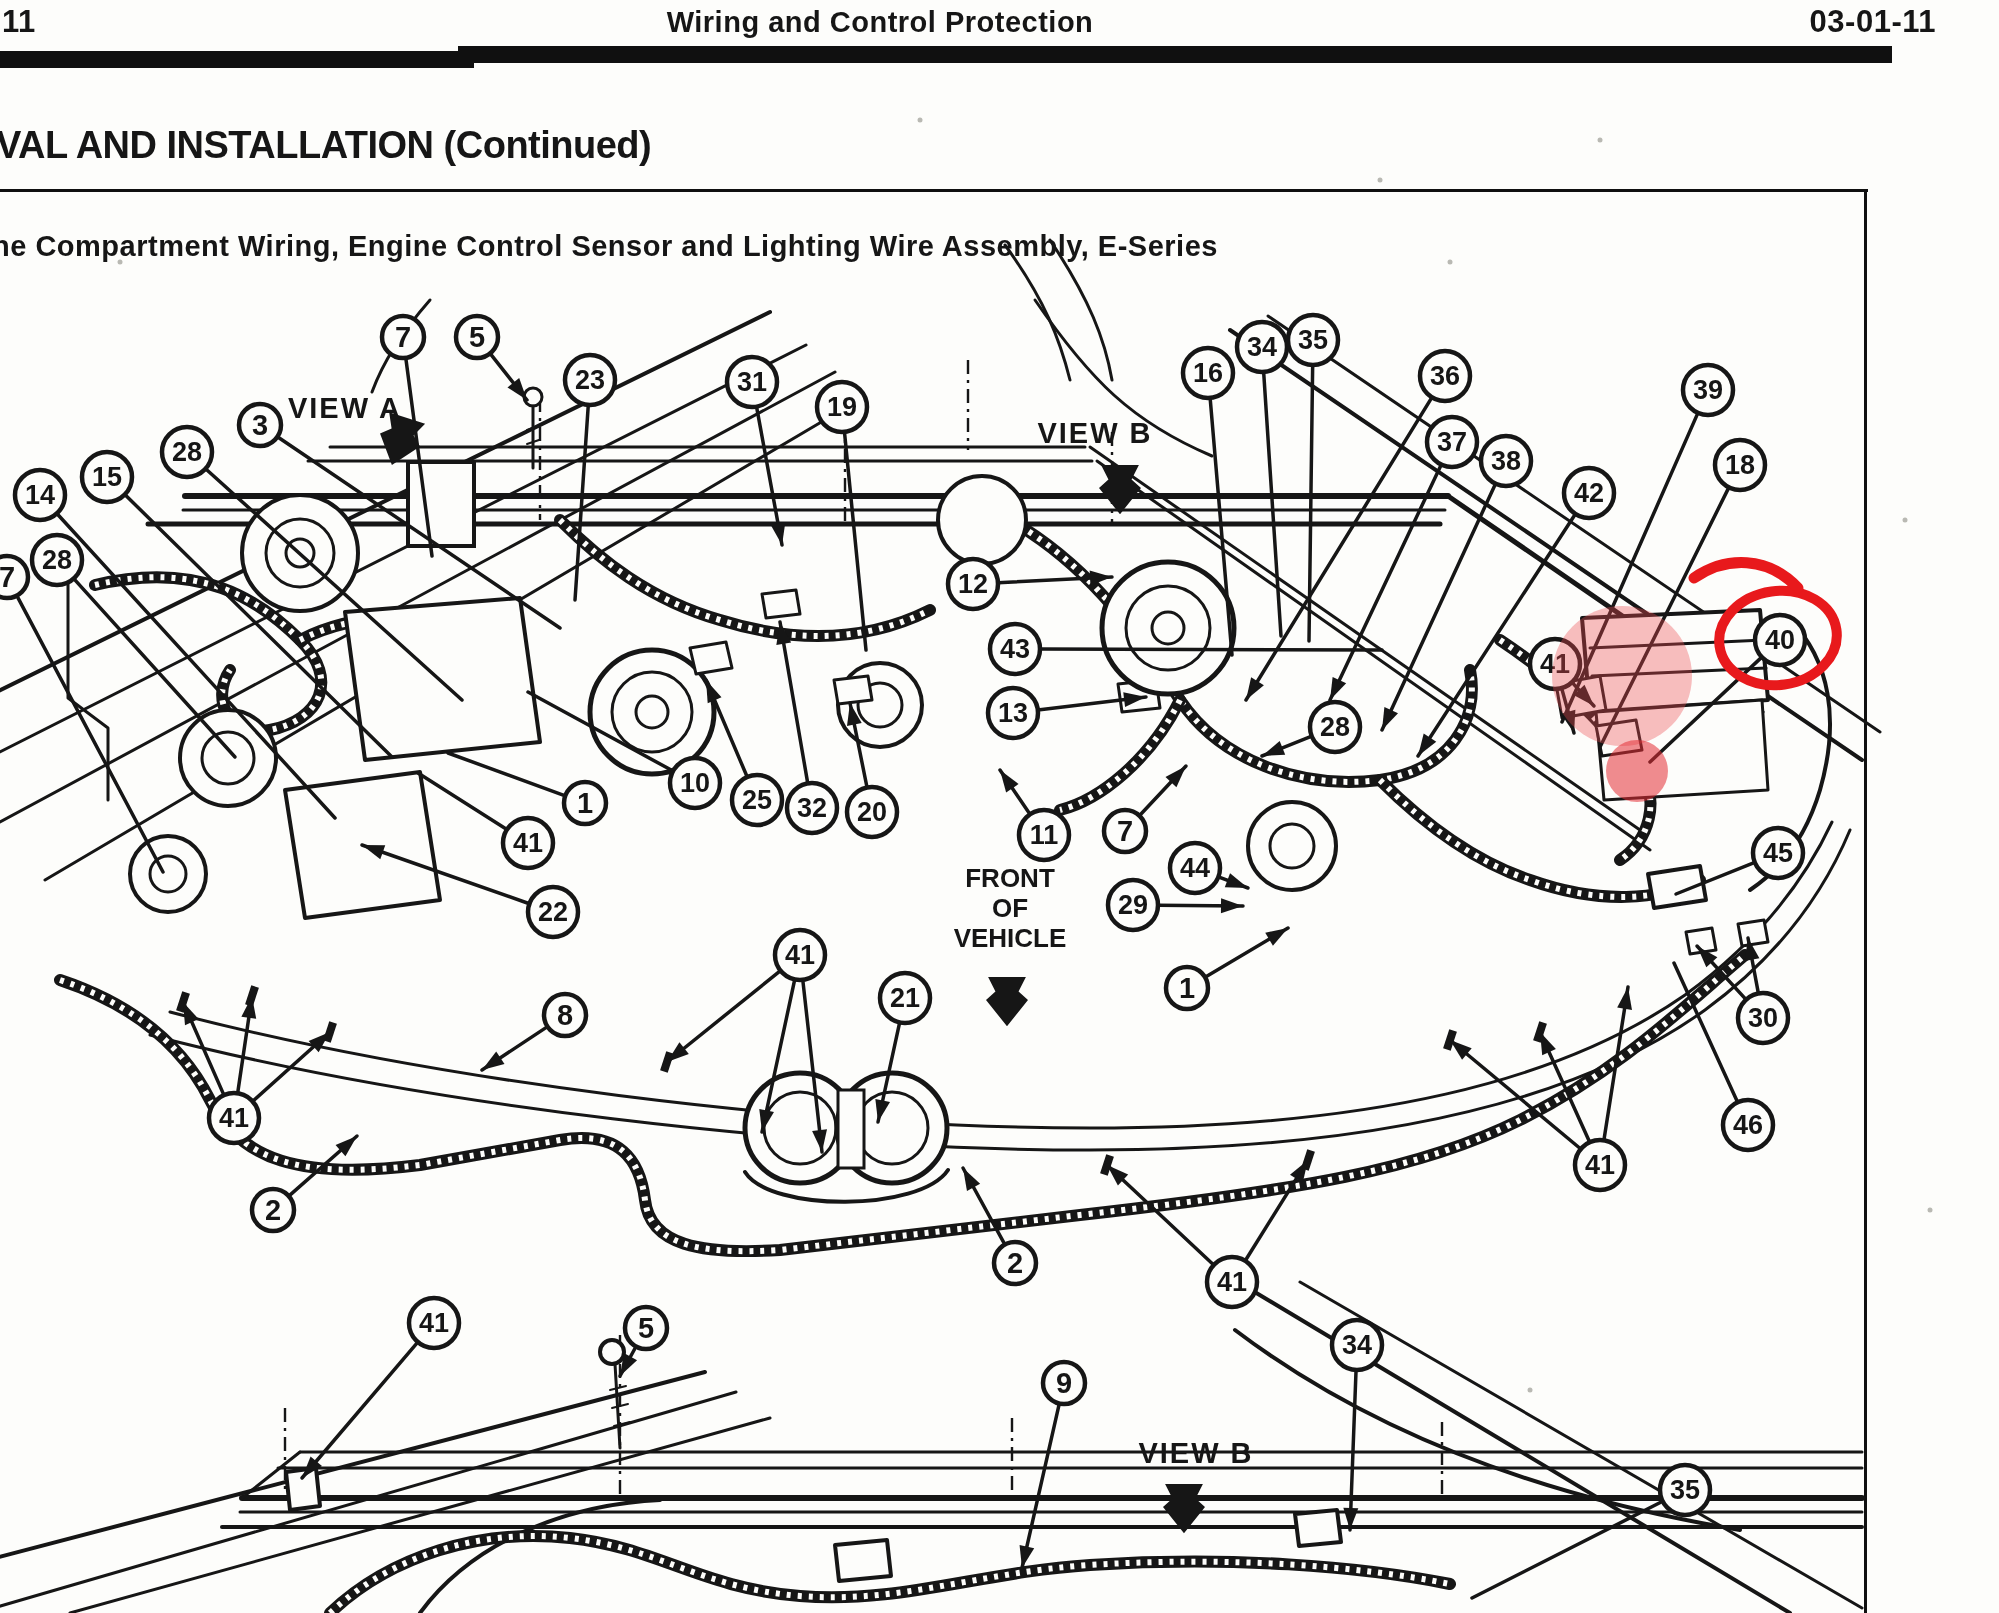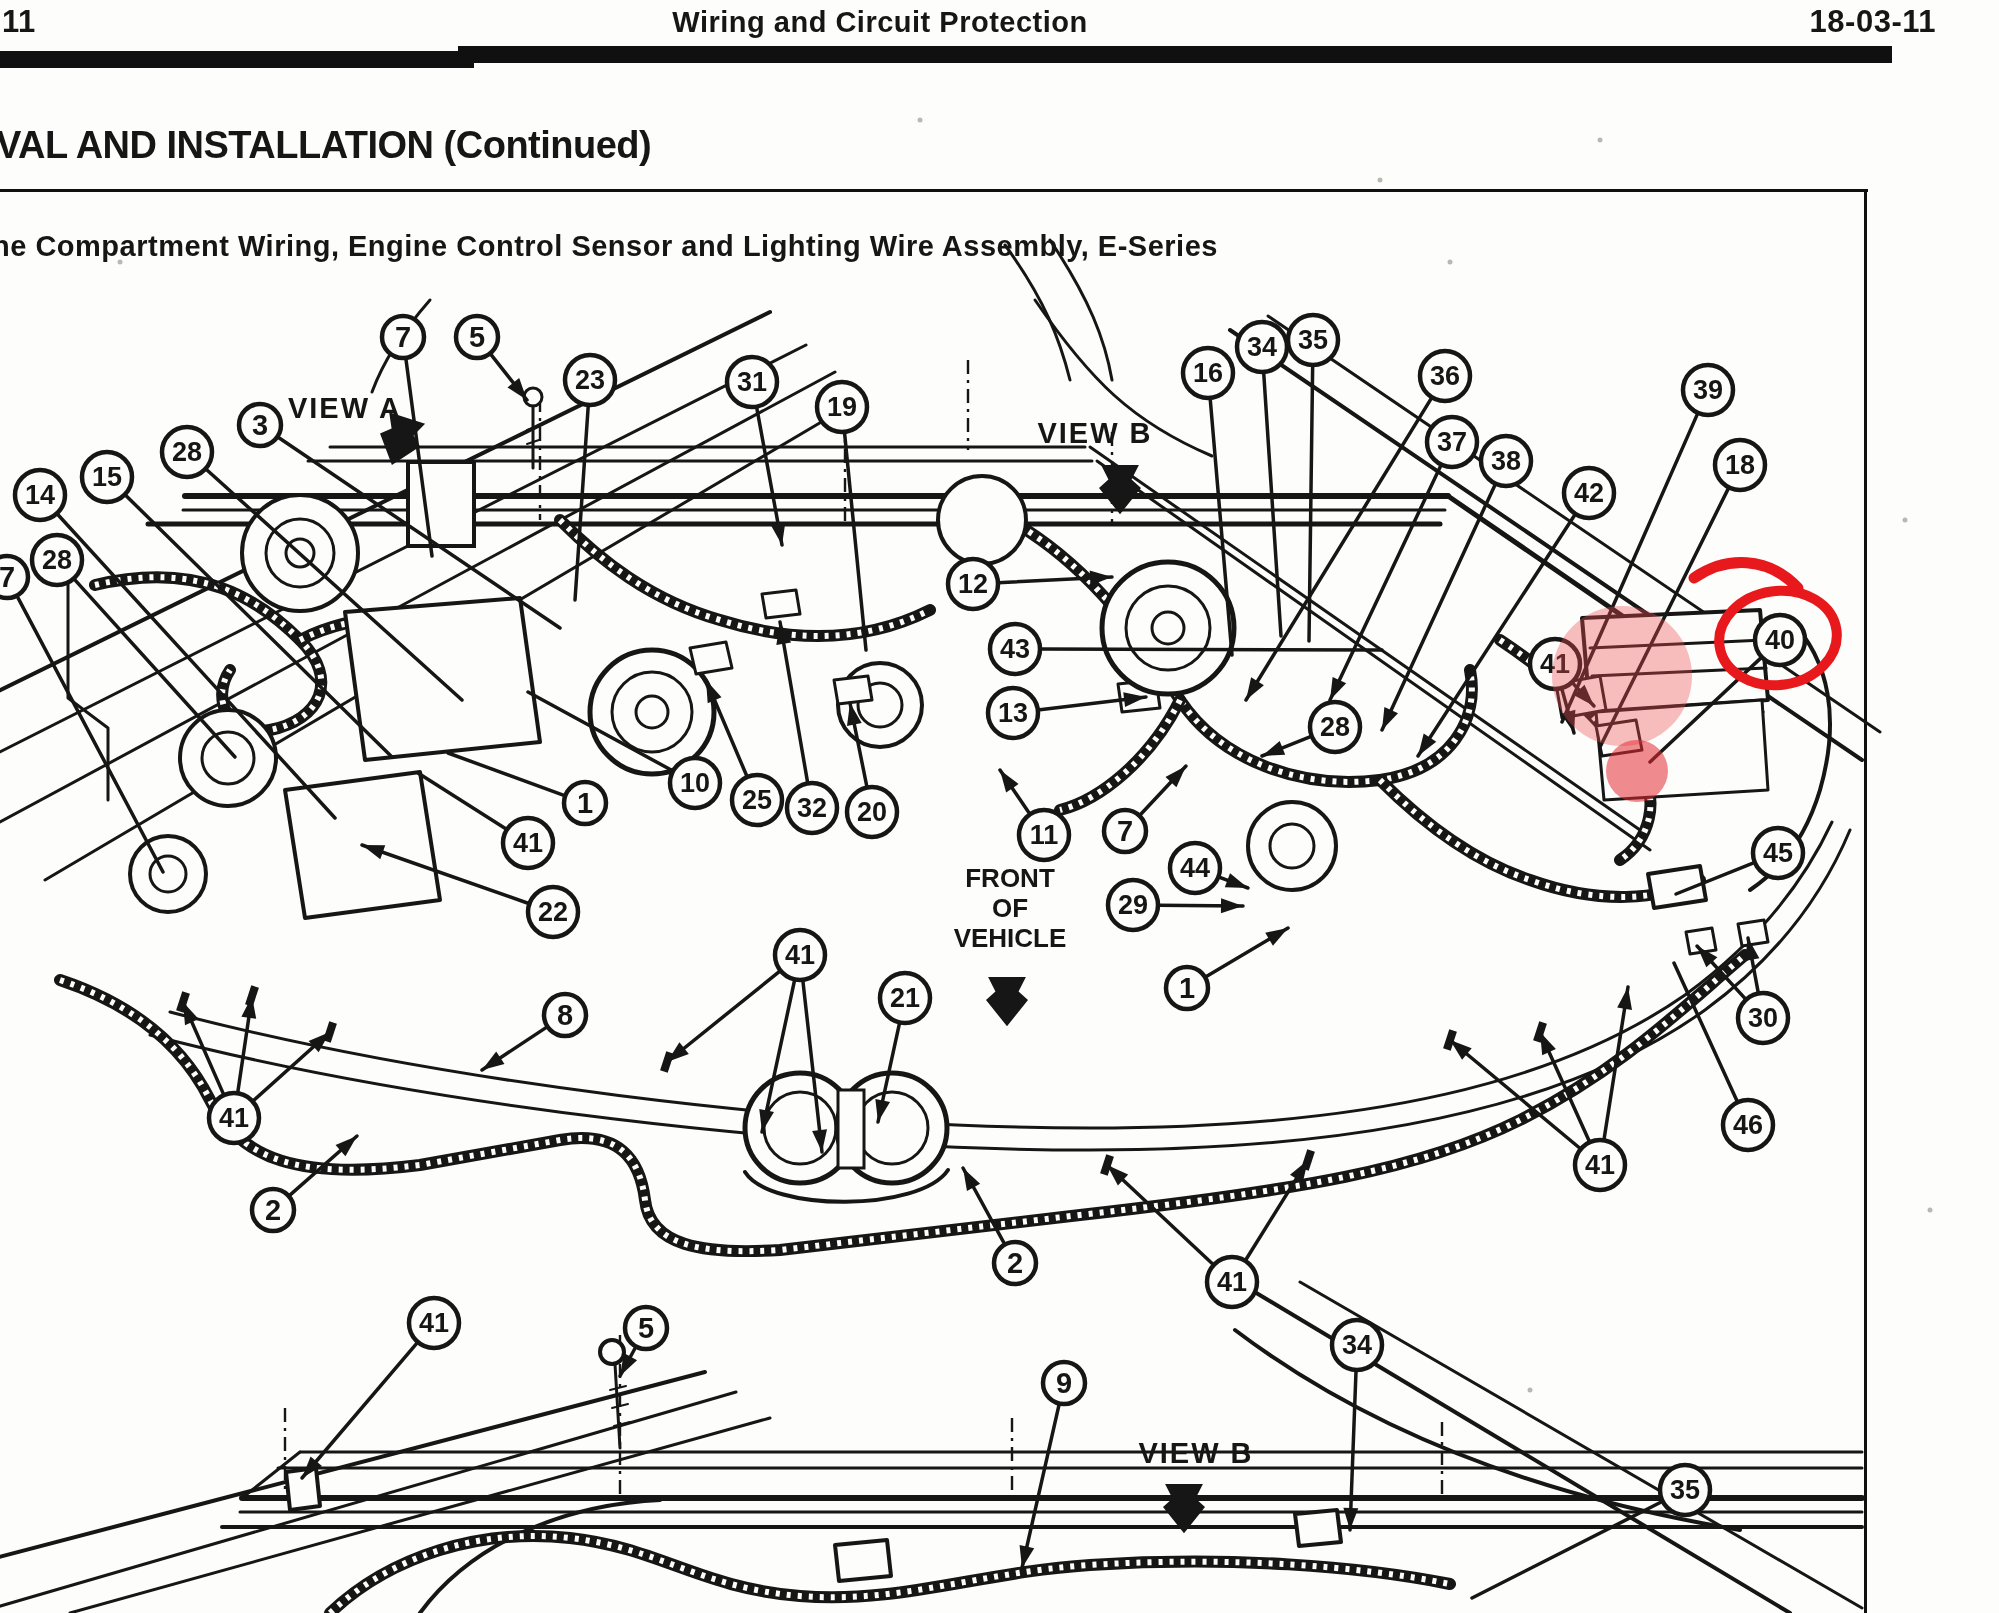--- a/index.html
+++ b/index.html
@@ -17,22 +17,22 @@
   #border-right{top:189px;left:1864px;width:3px;height:1424px;}
   #fig-title{top:230px;left:-8px;font-size:29px;}
   svg{position:absolute;top:0;left:0;}
   text{font-family:"Liberation Sans","DejaVu Sans",sans-serif;font-weight:bold;fill:#161616;}
 </style>
 </head>
 <body>
 
 <div id="page">
   <div class="hdr" id="hdr-left">11</div>
-  <div class="hdr" id="hdr-title">Wiring and Circuit Protection</div>
-  <div class="hdr" id="hdr-right">18-03-11</div>
+  <div class="hdr" id="hdr-title">Wiring and Control Protection</div>
+  <div class="hdr" id="hdr-right">03-01-11</div>
   <div class="bar" id="bar-a"></div>
   <div class="bar" id="bar-b"></div>
   <div class="hdr" id="sec-heading">VAL AND INSTALLATION (Continued)</div>
   <div class="bar" id="rule-top"></div>
   <div class="bar" id="border-right"></div>
   <div class="hdr" id="fig-title">ne Compartment Wiring, Engine Control Sensor and Lighting Wire Assembly, E-Series</div>
   <svg id="art" width="1999" height="1613" viewBox="0 0 1999 1613">
       <g>
         <line x1="-20" y1="700" x2="770" y2="312" stroke="#161616" stroke-width="4" stroke-linecap="round"></line>
         <line x1="-20" y1="762" x2="806" y2="345" stroke="#161616" stroke-width="3" stroke-linecap="round"></line>

